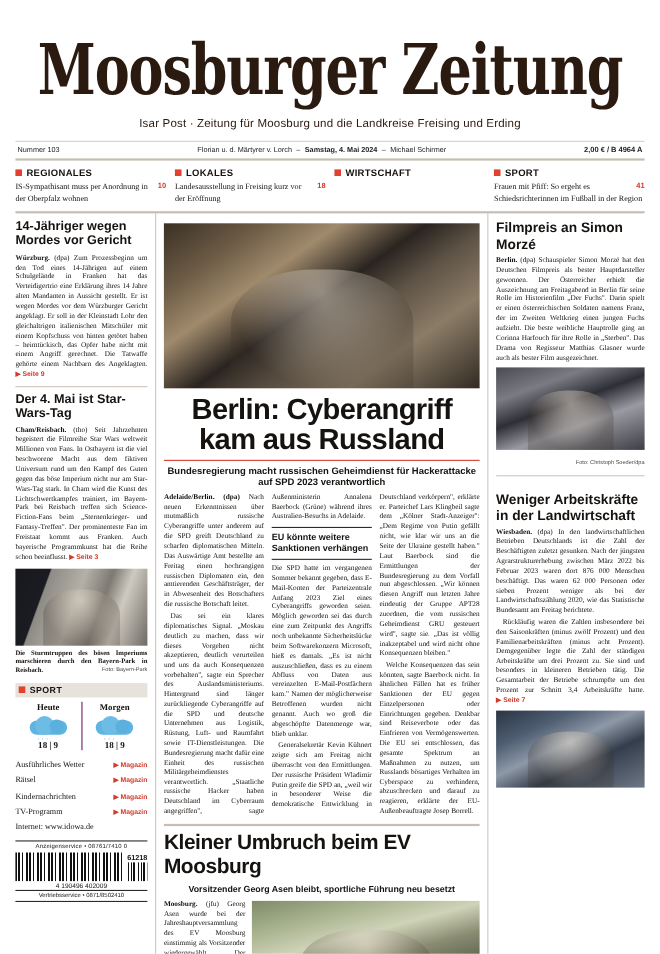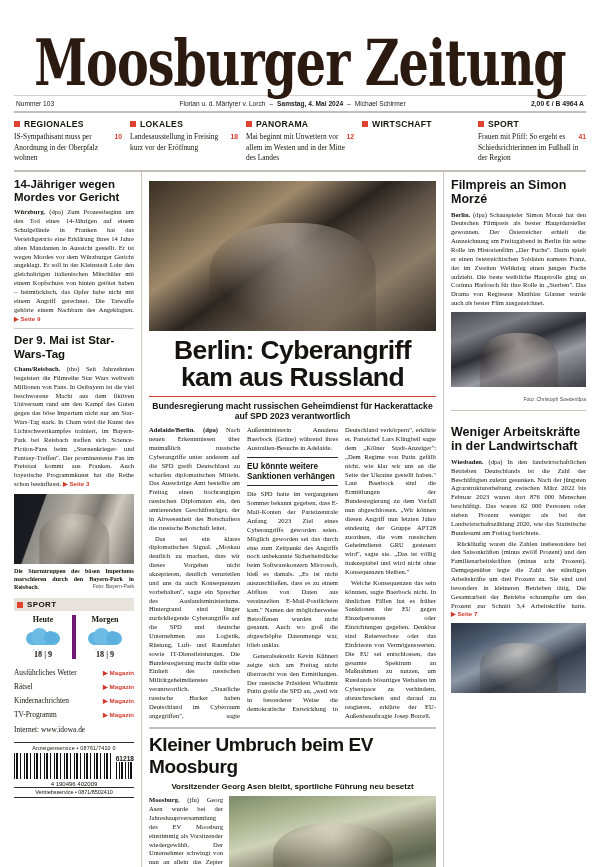--- a/index.html
+++ b/index.html
@@ -162,21 +162,21 @@
   
   .wx { margin-top:7px; }
   .wx-head {
     display:flex; align-items:center; gap:4px;
     background:#e7e2dc; padding:2px 3px;
     font-family:"Liberation Sans", sans-serif;
     font-weight:bold; font-size:8px; letter-spacing:0.4px;
   }
   .wx-grid { display:flex; margin-top:4px; }
   .wx-day { flex:1; text-align:center; }
-  .wx-day + .wx-day { border-left:4px solid #701a75; }
+  .wx-day + .wx-day { border-left:1px solid #701a75; }
   .wx-name { font-size:8px; font-weight:bold; font-family:"Liberation Serif",serif; }
   .cloud {
     width:34px; height:20px; margin:4px auto 1px auto; position:relative;
   }
   .cloud .c1 { position:absolute; width:34px; height:13px; background:#5fb4e0; border-radius:9px; bottom:3px; left:0; }
   .cloud .c2 { position:absolute; width:17px; height:17px; background:#6cbce6; border-radius:50%; top:0; left:5px; }
   .cloud .c3 { position:absolute; width:13px; height:13px; background:#5bb0de; border-radius:50%; top:3px; left:18px; }
   .rain { position:absolute; bottom:-3px; left:7px; color:#5fb4e0; font-size:6px; letter-spacing:2px; }
   .wx-temp { font-size:8.2px; font-weight:bold; margin-top:2px; }
   .wx-links { margin-top:6px; }
@@ -205,20 +205,21 @@
   .rule-thin { border-top:1px solid #cfc6bd; margin:5px 0; }
   .clear { clear:both; }
 </style>
 </head>
 <body>
 
 <div class="page">
 
   <div class="masthead">
     <div class="masthead-title">Moosburger Zeitung</div>
+    <div class="masthead-sub">Isar Post · Zeitung für Moosburg und die Landkreise Freising und Erding</div>
   </div>
   <div class="meta-rule"></div>
   <div class="meta-row">
     <div>Nummer 103</div>
     <div class="meta-center">
       <span>Florian u. d. Märtyrer v. Lorch</span>
       <span>–</span>
       <span class="b">Samstag, 4. Mai 2024</span>
       <span>–</span>
       <span>Michael Schirmer</span>
@@ -244,30 +245,20 @@
         <span>LOKALES</span>
       </div>
       <div class="nav-text">
         <span class="nav-page">18</span>
         <span>Landesausstellung in Freising kurz vor der Eröffnung</span>
       </div>
     </div>
     <div class="nav-col">
       <div class="nav-head">
         <span class="sq"></span>
-        <span>PANORAMA</span>
-      </div>
-      <div class="nav-text">
-        <span class="nav-page">12</span>
-        <span>Mai beginnt mit Unwettern vor allem im Westen und in der Mitte des Landes</span>
-      </div>
-    </div>
-    <div class="nav-col">
-      <div class="nav-head">
-        <span class="sq"></span>
         <span>WIRTSCHAFT</span>
       </div>
     </div>
     <div class="nav-col">
       <div class="nav-head">
         <span class="sq"></span>
         <span>SPORT</span>
       </div>
       <div class="nav-text">
         <span class="nav-page">41</span>
@@ -282,21 +273,21 @@
     <div class="col-left">
 
       <article>
         <h2 class="hl hl-sm">14-Jähriger wegen Mordes vor Gericht</h2>
         <p class="bt"><span class="dl">Würzburg.</span> <span>(dpa)</span> <span>Zum Prozessbeginn um den Tod eines 14-Jährigen auf einem Schulgelände in Franken hat das Verteidigertrio eine Erklärung ihres 14 Jahre alten Mandanten in Aussicht gestellt. Er ist wegen Mordes vor dem Würzburger Gericht angeklagt. Er soll in der Kleinstadt Lohr den gleichaltrigen italienischen Mitschüler mit einem Kopfschuss von hinten getötet haben – heimtückisch, das Opfer habe nicht mit einem Angriff gerechnet. Die Tatwaffe gehörte einem Nachbarn des Angeklagten.</span> <span class="ref">▶ <span>Seite 9</span></span></p>
       </article>
 
       <div class="rule-thin"></div>
 
       <article>
-        <h2 class="hl hl-sm">Der 9. Mai ist Star-Wars-Tag</h2>
+        <h2 class="hl hl-sm">Der 4. Mai ist Star-Wars-Tag</h2>
         <p class="bt"><span class="dl">Cham/Reisbach.</span> <span>(tho)</span> <span>Seit Jahrzehnten begeistert die Filmreihe Star Wars weltweit Millionen von Fans. In Ostbayern ist die viel beschworene Macht aus dem fiktiven Universum rund um den Kampf des Guten gegen das böse Imperium nicht nur am Star-Wars-Tag stark. In Cham wird die Kunst des Lichtschwertkampfes trainiert, im Bayern-Park bei Reisbach treffen sich Science-Fiction-Fans beim „Sternenkrieger- und Fantasy-Treffen". Der prominenteste Fan im Freistaat kommt aus Franken. Auch bayerische Programmkunst hat die Reihe schon beeinflusst.</span> <span class="ref">▶ <span>Seite 3</span></span></p>
         <div class="photo sw">
             <div class="photo-figure"></div>
           </div>
         <div class="cap"><span>Die Sturmtruppen des bösen Imperiums marschieren durch den Bayern-Park in Reisbach.</span> <span class="credit credit-r">Foto: Bayern-Park</span></div>
         <div class="clear"></div>
       </article>
 
       <div class="wx">
         <div class="wx-head">

